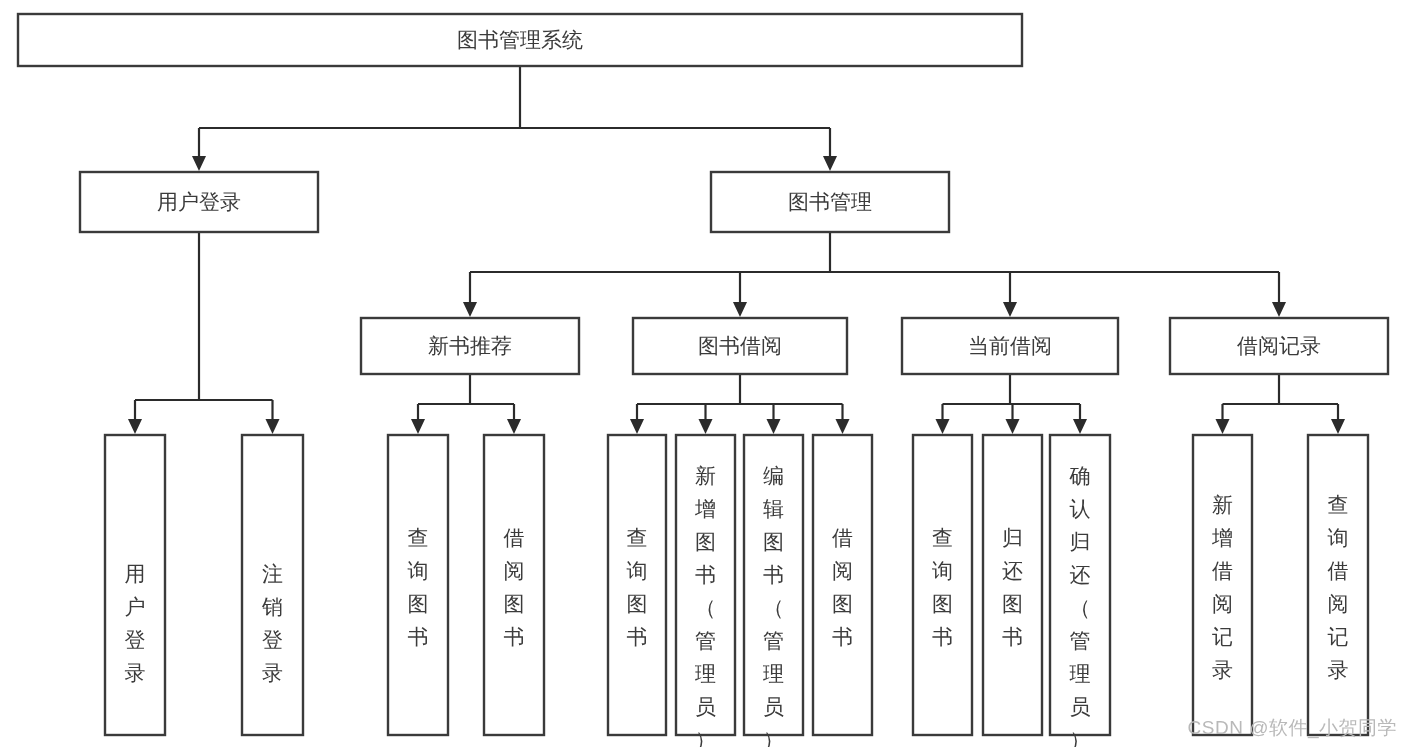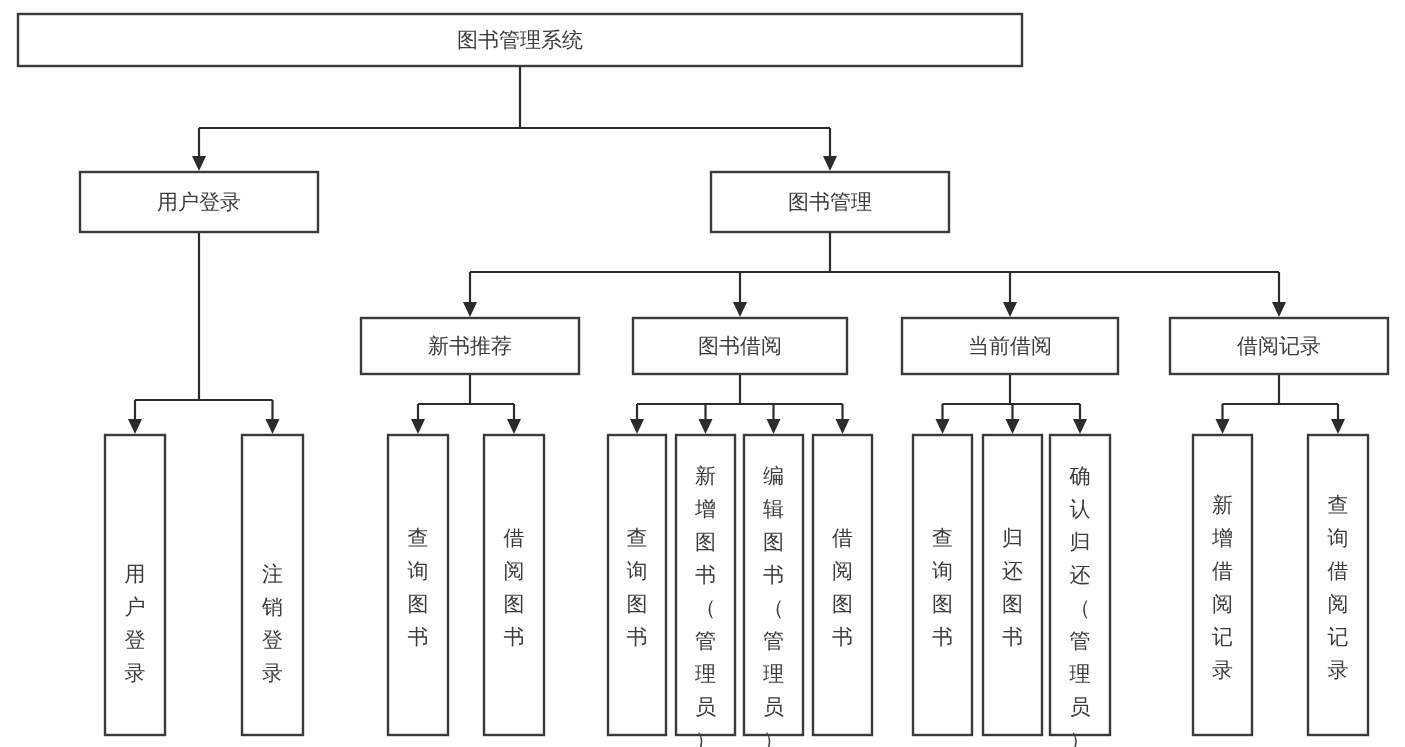--- a/index.html
+++ b/index.html
@@ -200,13 +200,14 @@
         <g>
           <rect x="1193" y="435" width="59" height="300" class="node-box"></rect>
           <text x="1222.5" y="511.74" class="node-label-vertical"><tspan x="1222.5" dy="0">新</tspan><tspan x="1222.5" dy="33">增</tspan><tspan x="1222.5" dy="33">借</tspan><tspan x="1222.5" dy="33">阅</tspan><tspan x="1222.5" dy="33">记</tspan><tspan x="1222.5" dy="33">录</tspan></text>
         </g>
         <g>
           <rect x="1308" y="435" width="60" height="300" class="node-box"></rect>
           <text x="1338" y="511.74" class="node-label-vertical"><tspan x="1338" dy="0">查</tspan><tspan x="1338" dy="33">询</tspan><tspan x="1338" dy="33">借</tspan><tspan x="1338" dy="33">阅</tspan><tspan x="1338" dy="33">记</tspan><tspan x="1338" dy="33">录</tspan></text>
         </g>
       </g>
   </svg>
+  <div class="watermark">CSDN @软件_小贺同学</div>
 </div>
 
 </body></html>

